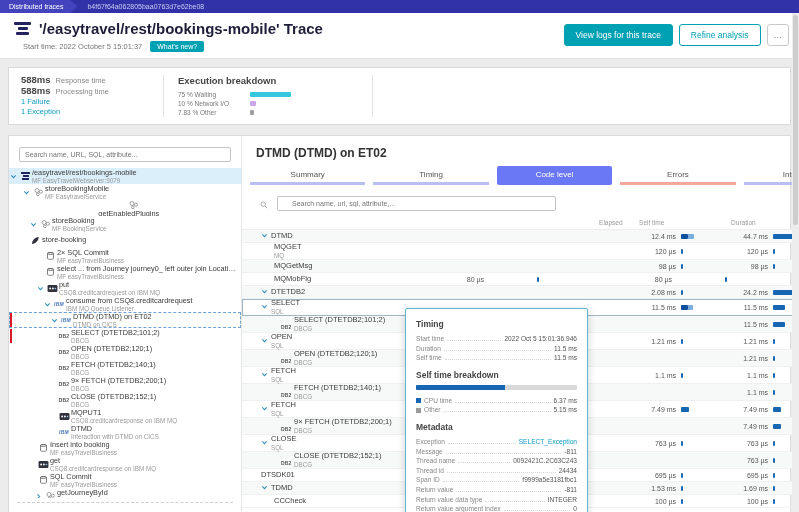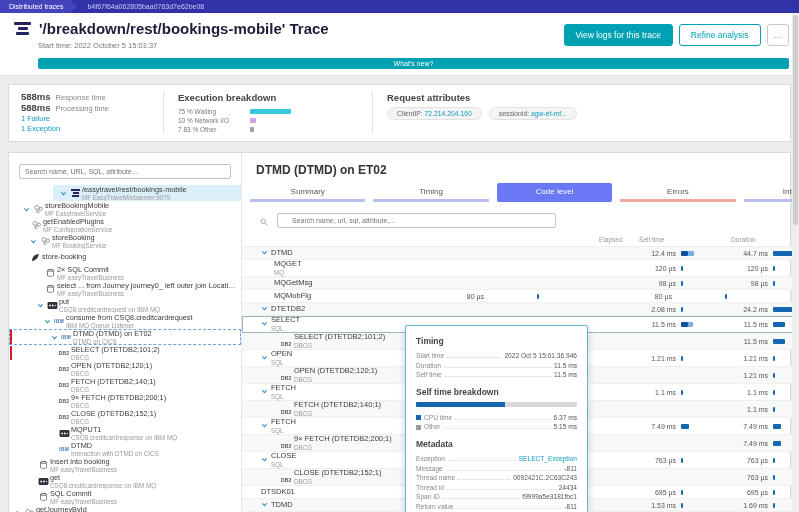--- a/index.html
+++ b/index.html
@@ -12,21 +12,21 @@
     clip-path:polygon(0 0, calc(100% - 7px) 0, 100% 50%, calc(100% - 7px) 100%, 0 100%); cursor:pointer; }
   .crumb-hash { color:#c6cbf2; font-size:7px; line-height:13px; margin-left:10px; }
 
   
   .header { background:#fff; padding:7px 10px 6px 14px; position:relative; border-bottom:1px solid #e2e2e2; }
   .title-row { display:flex; align-items:center; gap:8px; }
   .trace-icon { display:inline-flex; flex-direction:column; gap:2px; width:17px; }
   .trace-icon i { height:3px; background:#232360; border-radius:1px; display:block; }
   .trace-icon i:nth-child(1){ width:17px; } .trace-icon i:nth-child(2){ width:10px; margin-left:4px;} .trace-icon i:nth-child(3){ width:13px; margin-left:2px;}
   h1 { font-size:15px; font-weight:bold; color:#1d1d3a; }
-  .subrow { margin:4px 0 0 24px; display:flex; gap:8px;flex-direction:column; }
+  .subrow { margin:4px 0 0 9px; display:flex; align-items:center; gap:8px; }
   .start-time { font-size:7.5px; color:#777; }
   .whats-new { background:#00a1b2; color:#fff; border:none; font-size:7px; padding:2px 7px; border-radius:2px; cursor:pointer; font-family:inherit; }
   .header-actions { position:absolute; right:10px; top:11px; display:flex; gap:6px; }
   .btn { font-family:inherit; font-size:8.5px; border-radius:3px; padding:5px 11px; cursor:pointer; }
   .btn-primary { background:#00a1b2; border:1px solid #00a1b2; color:#fff; }
   .btn-outline { background:#fff; border:1px solid #00a1b2; color:#00a1b2; }
   .btn-more { background:#fff; border:1px solid #c9c9c9; color:#8a8a8a; padding:5px 6px; }
 
   
   .summary-card { margin:8px 8px 10px 8px; background:#fff; border:1px solid #dadada; display:flex; padding:7px 12px; min-height:48px; }
@@ -124,21 +124,21 @@
   <div class="crumb-hash">b4f67f64a062805baa0763d7e62be08</div>
 </div>
 
 <div class="header">
   <div class="title-row">
     <span class="trace-icon">
         <i></i>
         <i></i>
         <i></i>
       </span>
-    <h1>'/breakdown/rest/bookings-mobile' Trace</h1>
+    <h1>'/easytravel/rest/bookings-mobile' Trace</h1>
   </div>
   <div class="subrow">
     <span class="start-time"><span>Start time:</span> <span>2022 October 5 15:01:37</span></span>
     <button class="whats-new">What's new?</button>
   </div>
   <div class="header-actions">
     <button class="btn btn-primary">View logs for this trace</button>
     <button class="btn btn-outline">Refine analysis</button>
     <button class="btn btn-more">…</button>
   </div>
@@ -169,37 +169,30 @@
           <span class="l">10 % Network I/O</span>
           <span class="bar" style="width: 5.5px; background: rgb(201, 166, 232);"></span>
         </div>
         <div class="exec-row">
           <span class="l">7.83 % Other</span>
           <span class="bar" style="width: 4.3065px; background: rgb(160, 160, 160);"></span>
         </div>
       </div>
   </div>
   <div class="vdiv"></div>
-  <div>
-    <div class="sum-title">Request attributes</div>
-    <div class="pills" id="attr-pills">
-        <span class="pill"><span>ClientIP:</span> <b>72.214.204.160</b></span>
-        <span class="pill"><span>sessionid:</span> <b>agw-et-mf...</b></span>
-      </div>
-  </div>
 </div>
 
 <div class="main-card">
 
   <div class="tree-panel">
     <div class="tree-search">
       <input placeholder="Search name, URL, SQL, attribute..." style="">
     </div>
     <div class="tree" id="tree">
-        <div class="trow hl" style="padding-left: 6px; margin-left: 44px;">
+        <div class="trow hl" style="">
           <span class="chev">
             <svg width="7" height="7" viewBox="0 0 8 8">
               <path d="M1.5 2.8 L4 5.3 L6.5 2.8" stroke="#2e8fbe" stroke-width="1.2" fill="none"></path>
             </svg>
           </span>
           <span class="ticon">
             <span style="display:inline-flex;flex-direction:column;gap:1px">
               <i style="width:9px;height:2px;background:#232360;display:block"></i>
               <i style="width:6px;height:2px;background:#232360;display:block;margin-left:2px"></i>
               <i style="width:7px;height:2px;background:#232360;display:block;margin-left:1px"></i>
@@ -221,21 +214,21 @@
               <circle cx="4.2" cy="4.2" r="2.4" fill="none" stroke="#8a8a8a"></circle>
               <circle cx="8.8" cy="5.6" r="1.9" fill="none" stroke="#8a8a8a"></circle>
               <circle cx="5.2" cy="8.8" r="1.6" fill="none" stroke="#8a8a8a"></circle>
             </svg>
           </span>
           <div class="ttext">
             <div class="ttitle">storeBookingMobile</div>
             <div class="tsub">MF EasytravelService</div>
           </div>
         </div>
-        <div class="trow" style="padding-left: 20px;">
+        <div class="trow" style="padding-left: 20px; flex-direction: column;">
           <span class="ticon">
             <svg width="11" height="10" viewBox="0 0 12 12">
               <circle cx="4.2" cy="4.2" r="2.4" fill="none" stroke="#8a8a8a"></circle>
               <circle cx="8.8" cy="5.6" r="1.9" fill="none" stroke="#8a8a8a"></circle>
               <circle cx="5.2" cy="8.8" r="1.6" fill="none" stroke="#8a8a8a"></circle>
             </svg>
           </span>
           <div class="ttext">
             <div class="ttitle">getEnabledPlugins</div>
             <div class="tsub">MF ConfigurationService</div>
@@ -439,21 +432,21 @@
             <svg width="9" height="10" viewBox="0 0 12 12">
               <path d="M2 2.6 C2 1.2 10 1.2 10 2.6 L10 9.4 C10 10.8 2 10.8 2 9.4 Z" fill="none" stroke="#555"></path>
               <ellipse cx="6" cy="2.6" rx="4" ry="1.3" fill="none" stroke="#555"></ellipse>
             </svg>
           </span>
           <div class="ttext">
             <div class="ttitle">SQL Commit</div>
             <div class="tsub">MF easyTravelBusiness</div>
           </div>
         </div>
-        <div class="trow" style="padding-left: 4px;">
+        <div class="trow" style="padding-left: 25px;">
           <span class="chev">
             <svg width="7" height="7" viewBox="0 0 8 8">
               <path d="M2.8 1.5 L5.3 4 L2.8 6.5" stroke="#2e8fbe" stroke-width="1.2" fill="none"></path>
             </svg>
           </span>
           <span class="ticon">
             <svg width="11" height="10" viewBox="0 0 12 12">
               <circle cx="4.2" cy="4.2" r="2.4" fill="none" stroke="#8a8a8a"></circle>
               <circle cx="8.8" cy="5.6" r="1.9" fill="none" stroke="#8a8a8a"></circle>
               <circle cx="5.2" cy="8.8" r="1.6" fill="none" stroke="#8a8a8a"></circle>

